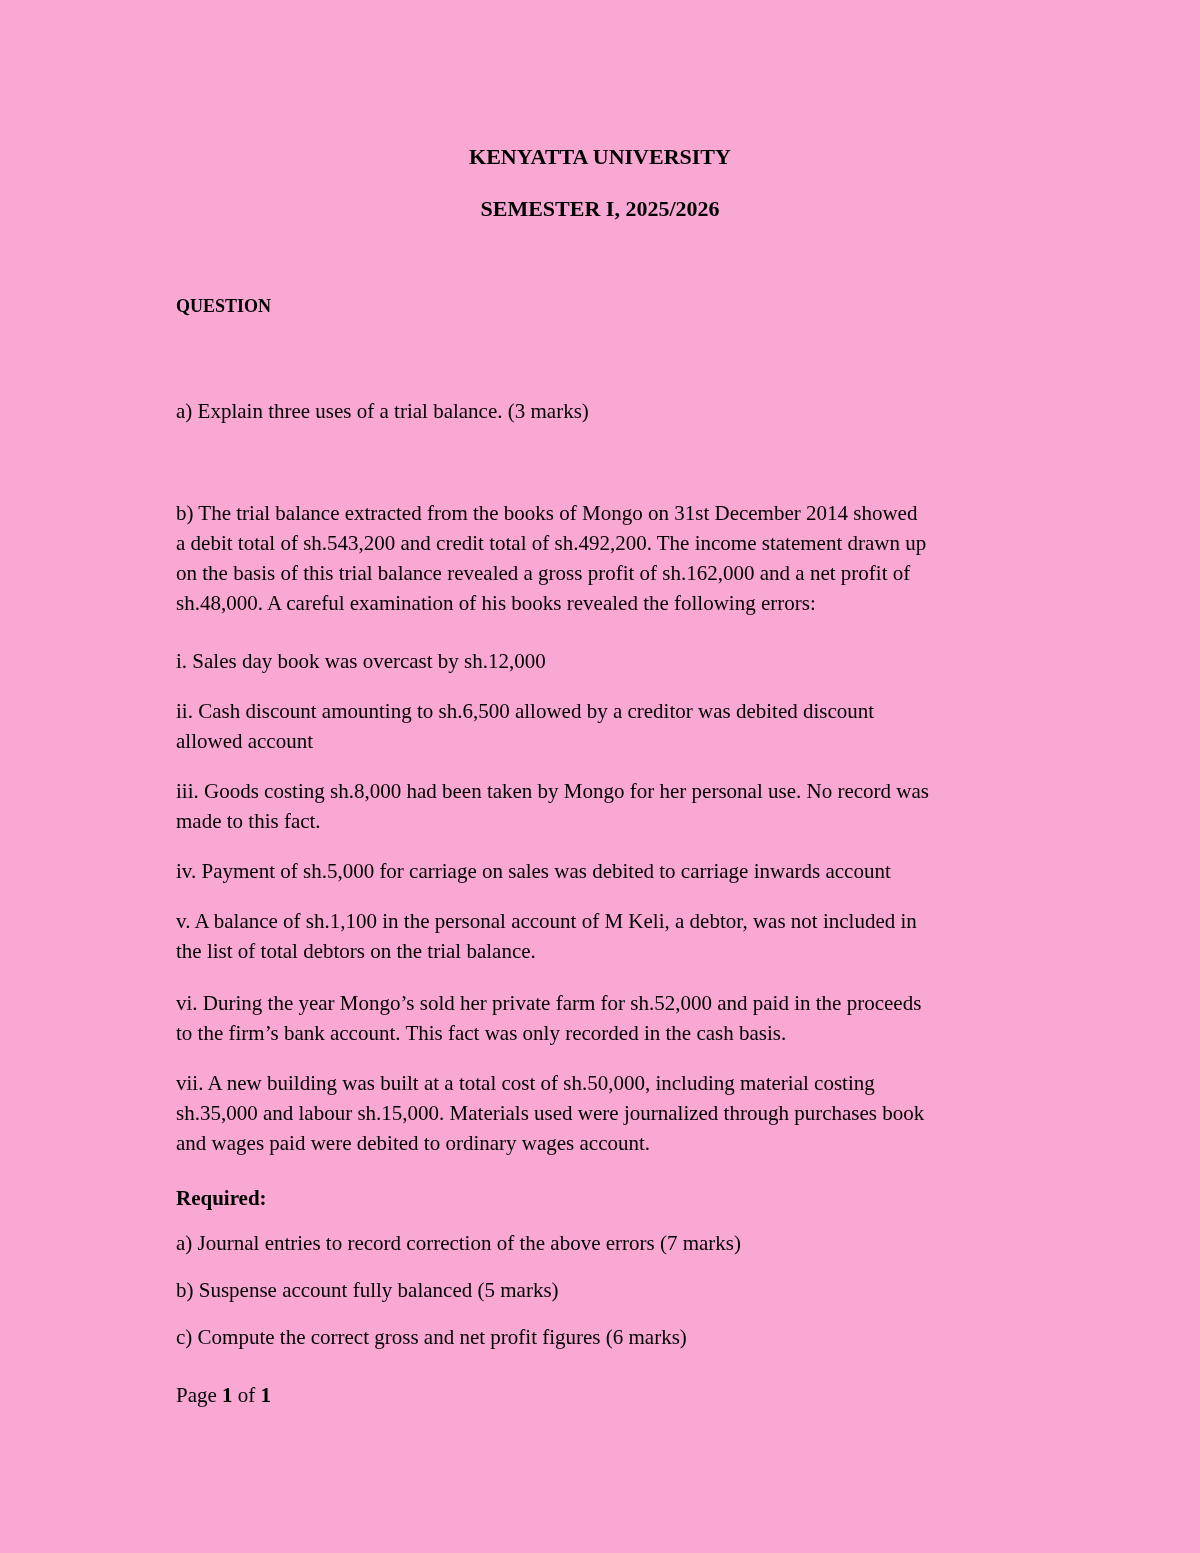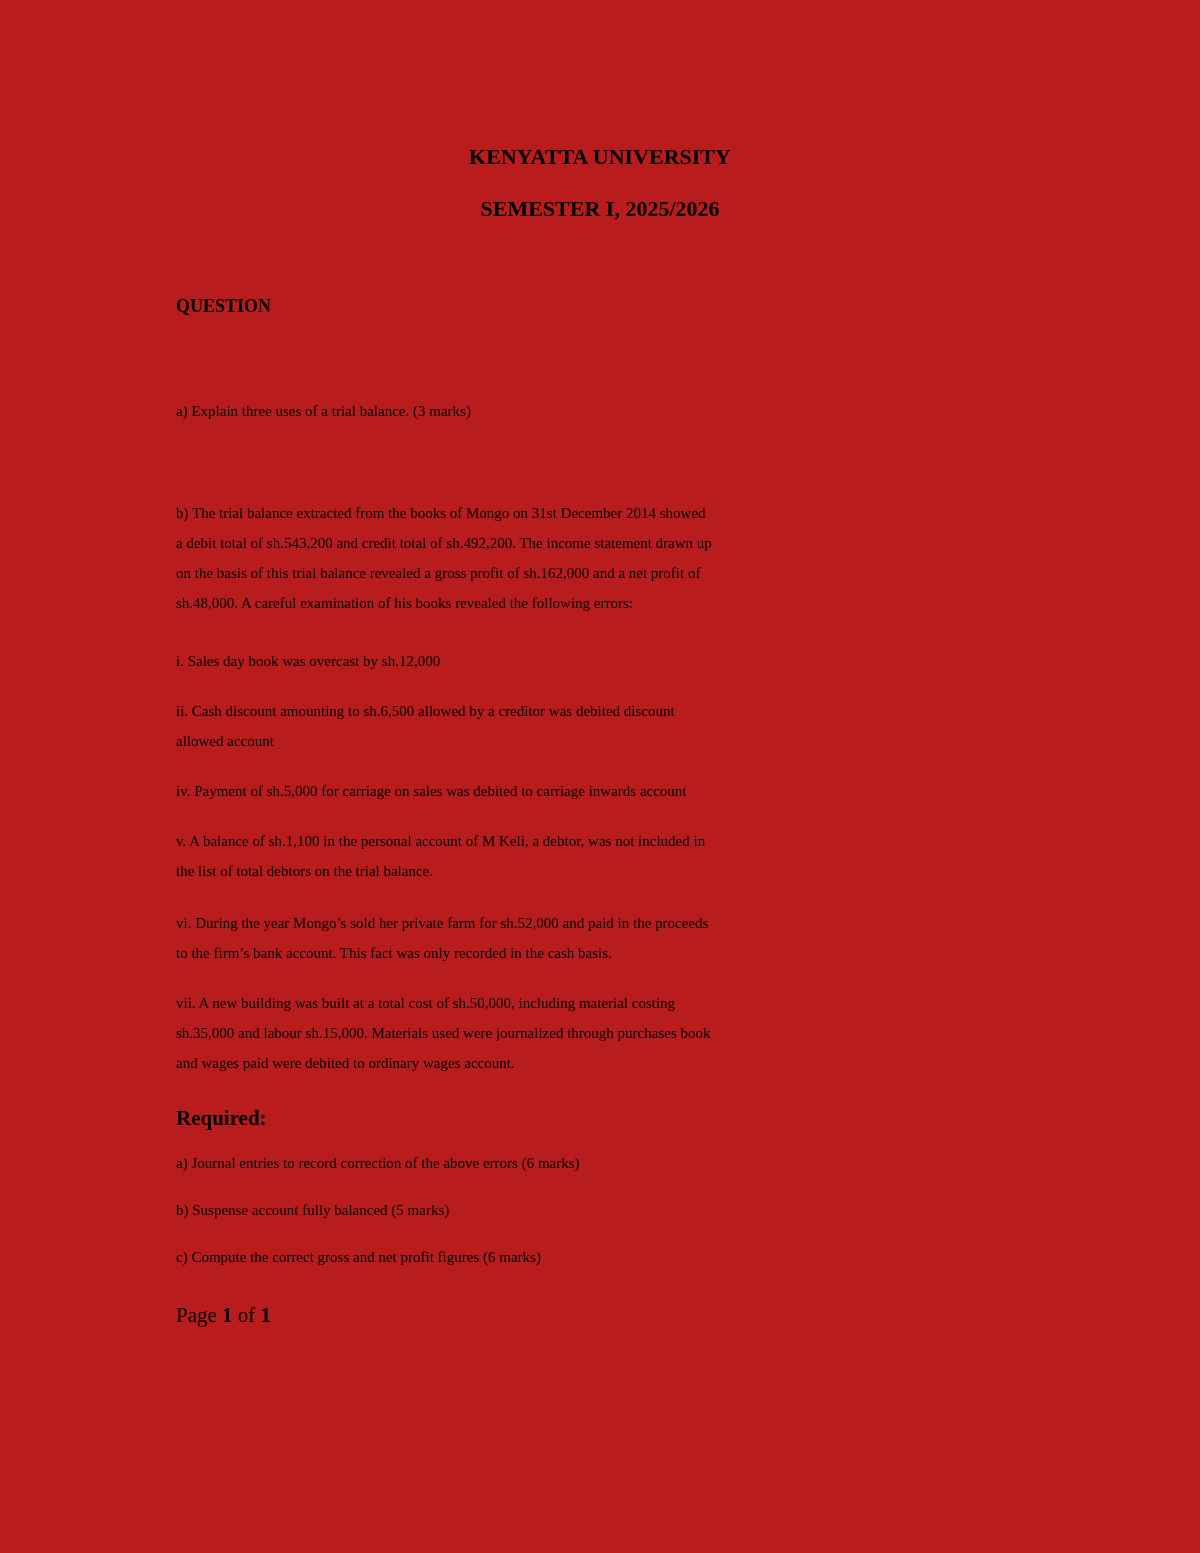--- a/index.html
+++ b/index.html
@@ -4,21 +4,21 @@
 <style>
   html, body {
     margin: 0;
     padding: 0;
     background: #ffffff;
   }
   .page {
     position: relative;
     width: 1200px;
     height: 1553px;
-    background: #b91c1c;
+    background: #f9a8d4;
     color: #000000;
     font-family: "Liberation Serif", "DejaVu Serif", serif;
     overflow: hidden;
   }
   .content {
     position: absolute;
     left: 176px;
     top: 143px;
     width: 900px;
   }
@@ -33,21 +33,21 @@
     line-height: 28px;
     margin: 0 0 24px 0;
   }
   .heading {
     font-weight: bold;
     font-size: 18px;
     line-height: 28px;
     margin: 0 0 76px 0;
   }
   .para {
-    font-size: 15px;
+    font-size: 21px;
     line-height: 30px;
     margin: 0 0 20px 0;
     white-space: pre-line;
   }
   .part-a    { margin-bottom: 72px; }
   .part-b    { margin-bottom: 28px; }
   .error-v   { margin-bottom: 22px; }
   .error-vii { margin-bottom: 25px; }
   .required-heading {
     font-weight: bold;
@@ -80,31 +80,33 @@
     <p class="para part-a">a) Explain three uses of a trial balance. (3 marks)</p>
 
     <p class="para part-b">b) The trial balance extracted from the books of Mongo on 31st December 2014 showed
 a debit total of sh.543,200 and credit total of sh.492,200. The income statement drawn up
 on the basis of this trial balance revealed a gross profit of sh.162,000 and a net profit of
 sh.48,000. A careful examination of his books revealed the following errors:</p>
 
     <p class="para">i. Sales day book was overcast by sh.12,000</p>
     <p class="para">ii. Cash discount amounting to sh.6,500 allowed by a creditor was debited discount
 allowed account</p>
+    <p class="para">iii. Goods costing sh.8,000 had been taken by Mongo for her personal use. No record was
+made to this fact.</p>
     <p class="para">iv. Payment of sh.5,000 for carriage on sales was debited to carriage inwards account</p>
     <p class="para error-v">v. A balance of sh.1,100 in the personal account of M Keli, a debtor, was not included in
 the list of total debtors on the trial balance.</p>
     <p class="para">vi. During the year Mongo’s sold her private farm for sh.52,000 and paid in the proceeds
 to the firm’s bank account. This fact was only recorded in the cash basis.</p>
     <p class="para error-vii">vii. A new building was built at a total cost of sh.50,000, including material costing
 sh.35,000 and labour sh.15,000. Materials used were journalized through purchases book
 and wages paid were debited to ordinary wages account.</p>
 
     <div class="required-heading">Required:</div>
 
-    <p class="para req-item">a) Journal entries to record correction of the above errors (6 marks)</p>
+    <p class="para req-item">a) Journal entries to record correction of the above errors (7 marks)</p>
     <p class="para req-item">b) Suspense account fully balanced (5 marks)</p>
     <p class="para req-last">c) Compute the correct gross and net profit figures (6 marks)</p>
 
     <div class="footer"><span>Page</span> <b>1</b> <span>of</span> <b>1</b></div>
 
   </div>
 </div>
 
 </body></html>

